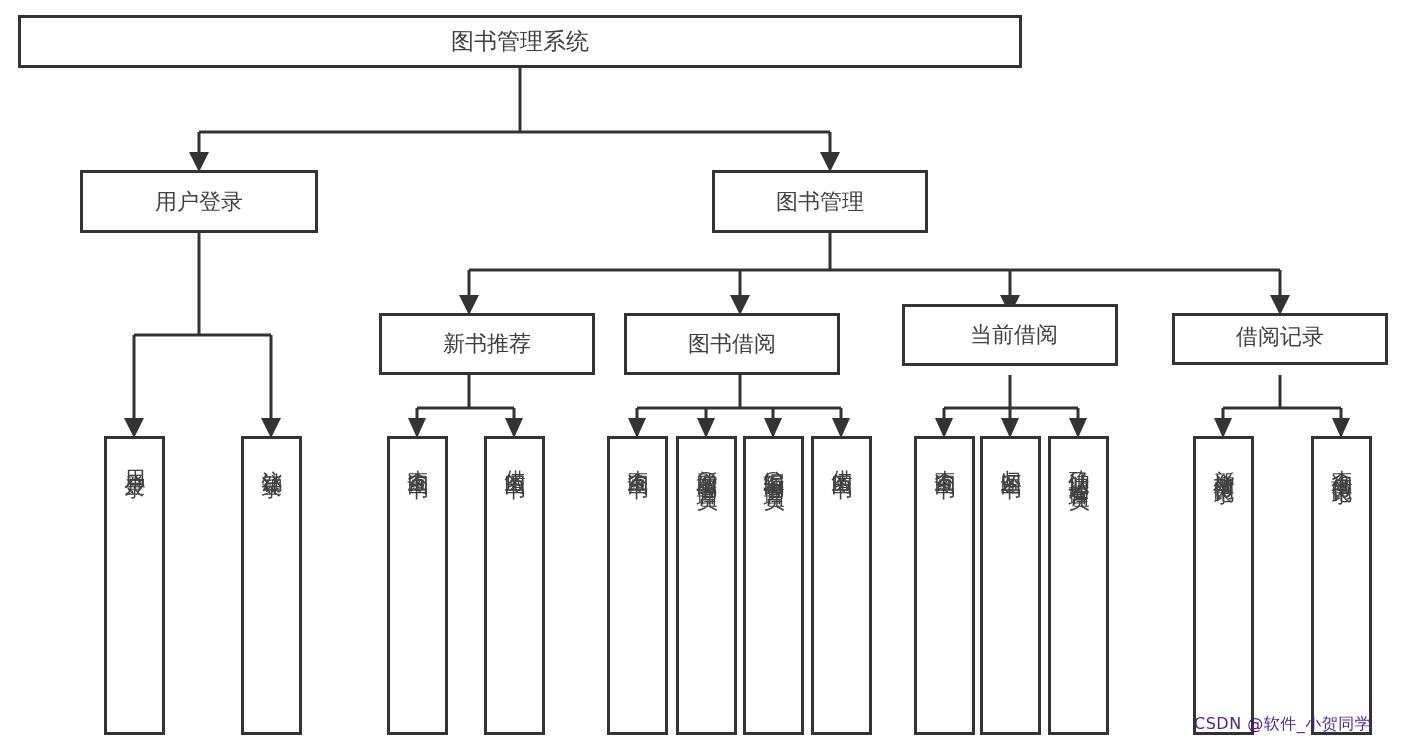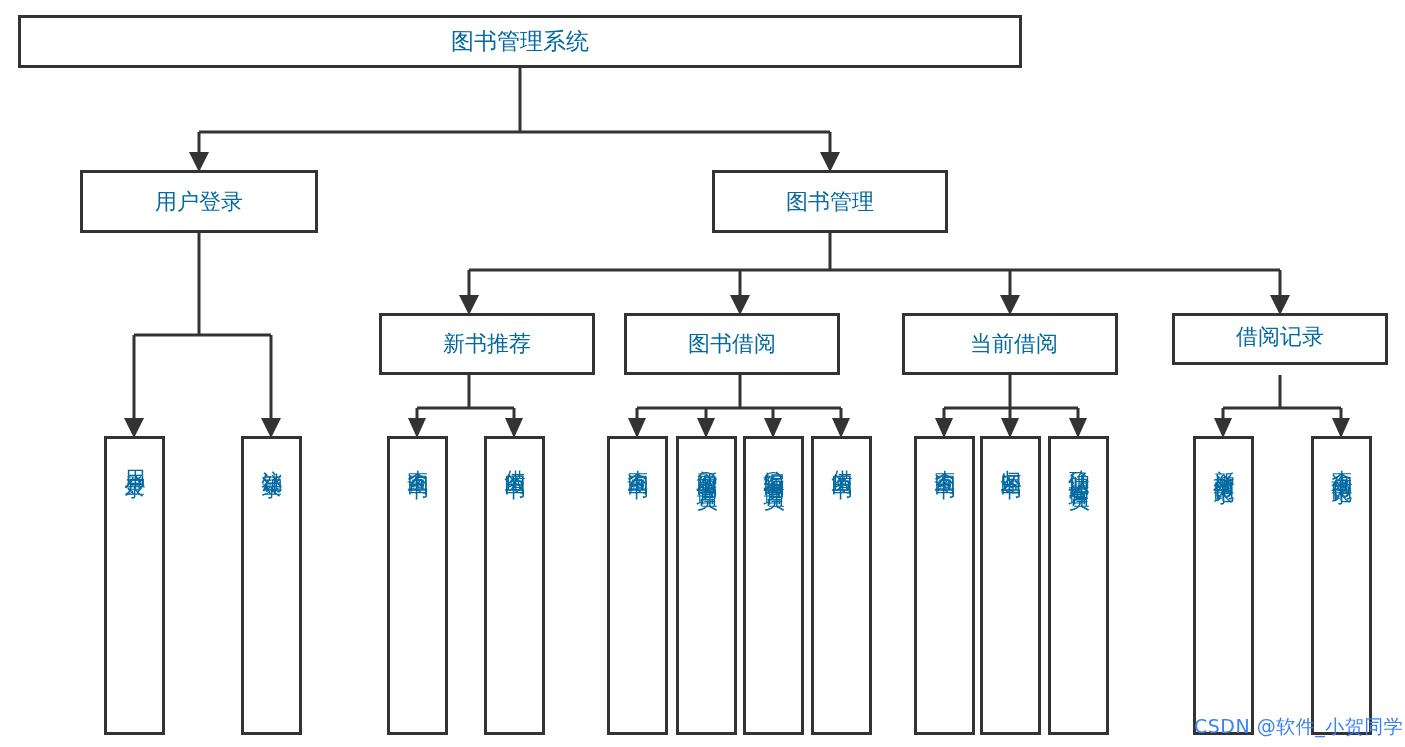--- a/index.html
+++ b/index.html
@@ -26,21 +26,21 @@
     pointer-events: none;
   }
   .node {
     position: absolute;
     box-sizing: border-box;
     background: #ffffff;
     border: 3px solid #333333;
     display: flex;
     align-items: center;
     justify-content: center;
-    color: #0369a1;
+    color: #404040;
   }
   .node .label {
     display: block;
     text-align: center;
     line-height: 1.16;
     white-space: nowrap;
   }
   
   .node.horiz .label {
     font-size: 22px;
@@ -57,22 +57,22 @@
   .node.vert .label {
     writing-mode: vertical-rl;
     text-orientation: upright;
     font-size: 21px;
     letter-spacing: 3px;
     line-height: 1;
     white-space: nowrap;
   }
   .watermark {
     position: absolute;
-    font-size: 19px;
-    color: #3b82f6;
+    font-size: 16px;
+    color: #4c1d95;
     white-space: nowrap;
     letter-spacing: 0.5px;
   }
 </style>
 </head>
 <body>
 
 <div id="canvas">
 
   <svg class="wires" viewBox="0 0 1405 747">
@@ -143,31 +143,31 @@
     </g>
   </svg>
 
   <div class="node horiz root" style="left:18px; top:15px; width:1004px; height:53px;">
     <span class="label">图书管理系统</span>
   </div>
 
   <div class="node horiz" style="left:80px; top:170px; width:238px; height:63px;">
     <span class="label">用户登录</span>
   </div>
-  <div class="node horiz" style="left:712px; top:170px; width:236px; height:63px;">
+  <div class="node horiz" style="left:712px; top:170px; width:216px; height:63px;">
     <span class="label">图书管理</span>
   </div>
 
   <div class="node horiz" style="left:362px; top:313px; width:216px; height:62px;margin-left:17px;">
     <span class="label">新书推荐</span>
   </div>
   <div class="node horiz" style="left:624px; top:313px; width:216px; height:62px;">
     <span class="label">图书借阅</span>
   </div>
-  <div class="node horiz" style="left:902px; top:313px; width:216px; height:62px;padding-left:8px;">
+  <div class="node horiz" style="left:902px; top:304px; width:216px; height:62px;padding-left:8px;">
     <span class="label">当前借阅</span>
   </div>
   <div class="node horiz" style="left:1172px; top:313px; width:216px; height:52px;font-family:Liberation Mono, monospace;">
     <span class="label">借阅记录</span>
   </div>
 
   <div class="node vert" style="left:104px; top:436px; width:61px; height:299px;">
     <span class="label">用户登录</span>
   </div>
   <div class="node vert" style="left:241px; top:436px; width:61px; height:299px;">

